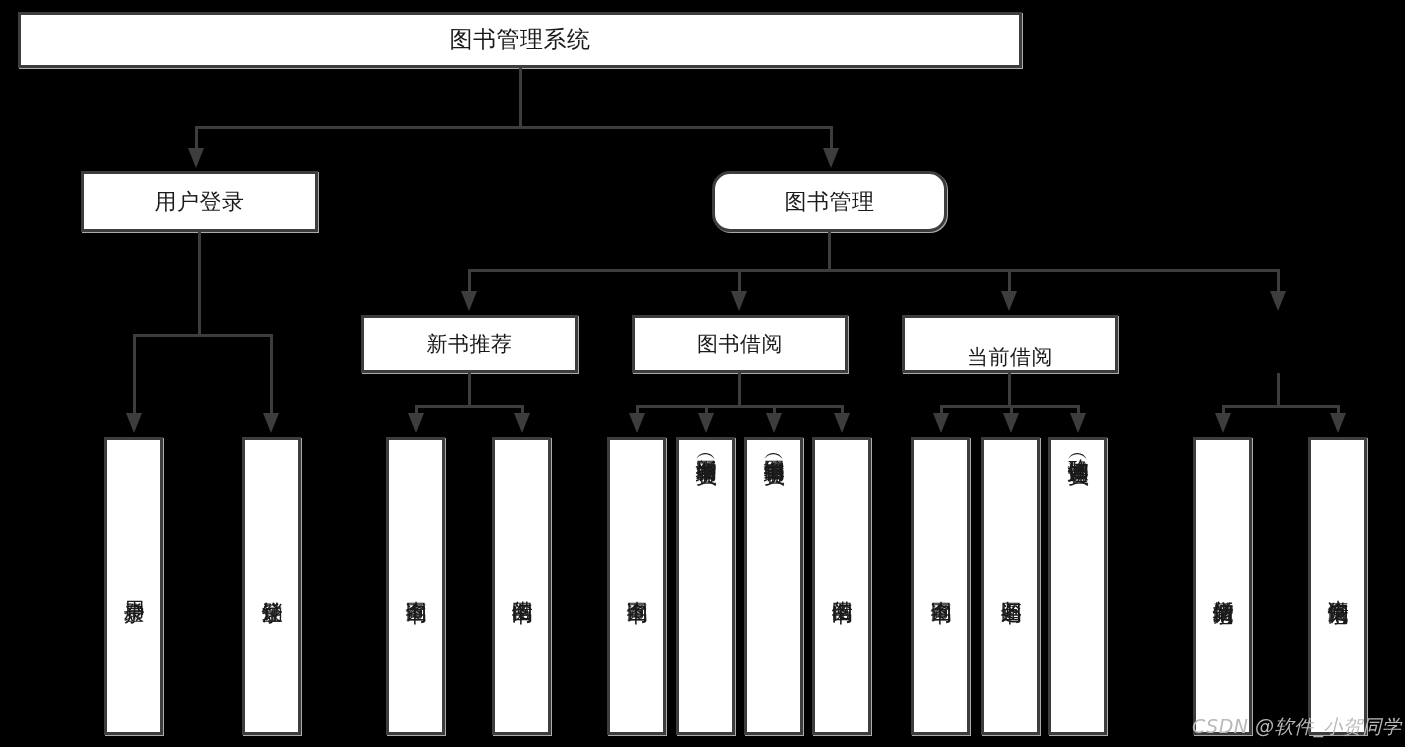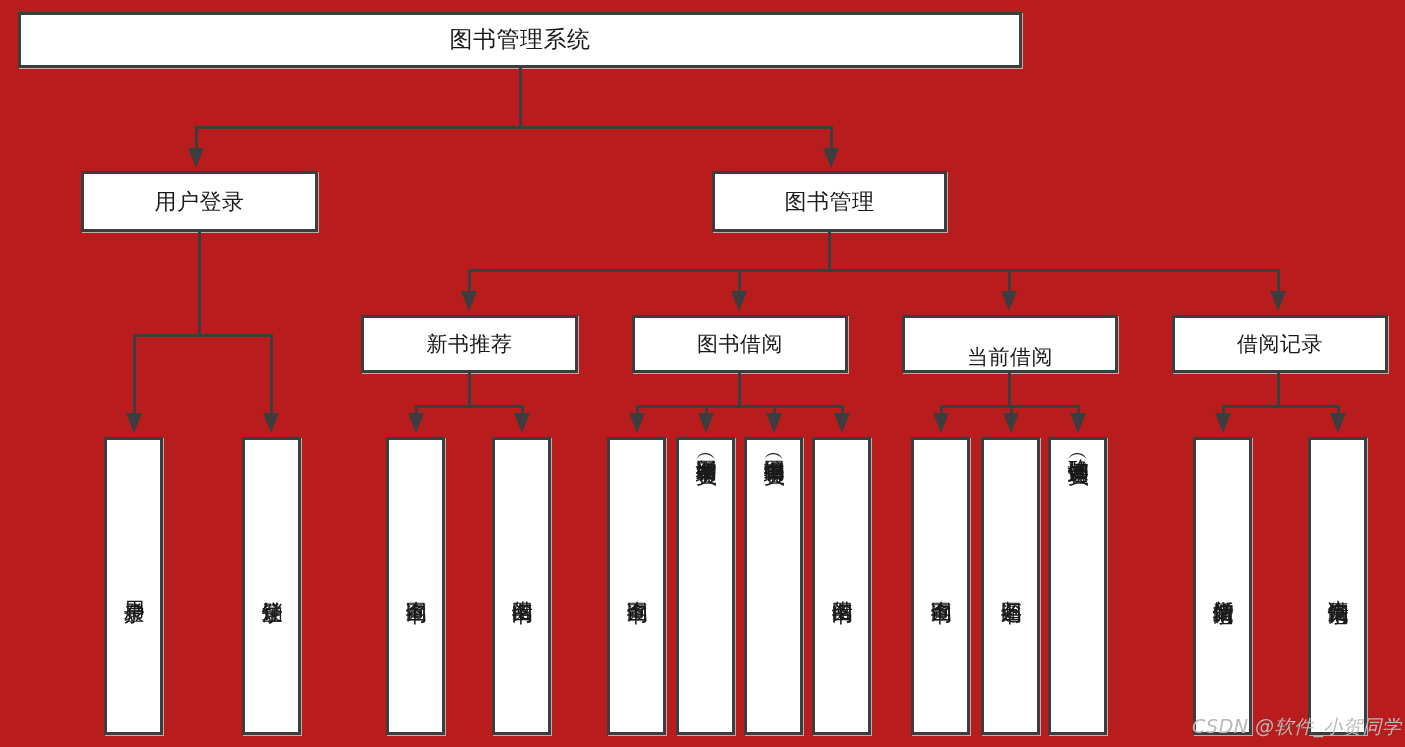--- a/index.html
+++ b/index.html
@@ -7,21 +7,21 @@
     padding: 0;
     background: #ffffff;
   }
   body {
     font-family: "DejaVu Sans", "Liberation Sans", sans-serif;
   }
   #canvas {
     position: relative;
     width: 1405px;
     height: 747px;
-    background: #b91c1c;
+    background: #000000;
     overflow: hidden;
   }
   .node {
     position: absolute;
     box-sizing: border-box;
     background: #ffffff;
     border: 3px solid #3d3d3d;
     display: flex;
     align-items: center;
     justify-content: center;
@@ -101,21 +101,21 @@
   <div class="vline" style="left:195px; top:126px; height:25px;"></div>
   <div class="arrow" style="left:188px; top:148px;"></div>
 
   <div class="vline" style="left:830px; top:126px; height:25px;"></div>
   <div class="arrow" style="left:823px; top:148px;"></div>
 
   <div class="node l1-node" style="left:81px; top:171px; width:237px; height:61px;">
     <span class="lbl">用户登录</span>
   </div>
 
-  <div class="node l1-node" style="left:712px; top:171px; width:235px; height:61px;">
+  <div class="node l1-node" style="left:712px; top:171px; width:235px; height:61px;border-radius:18px;">
     <span class="lbl">图书管理</span>
   </div>
 
   <div class="vline" style="left:198px; top:232px; height:104px;"></div>
   <div class="hline" style="left:133px; top:334px; width:140px;"></div>
   <div class="vline" style="left:133px; top:334px; height:82px;"></div>
   <div class="arrow" style="left:126px; top:413px;"></div>
   <div class="vline" style="left:270px; top:334px; height:82px;"></div>
   <div class="arrow" style="left:263px; top:413px;"></div>
 
@@ -135,23 +135,20 @@
   <div class="arrow" style="left:1270px; top:291px;"></div>
 
   <div class="node l2-node" style="left:361px; top:315px; width:217px; height:58px;">
     <span class="lbl">新书推荐</span>
   </div>
   <div class="node l2-node" style="left:632px; top:315px; width:216px; height:58px;">
     <span class="lbl">图书借阅</span>
   </div>
   <div class="node l2-node" style="left:902px; top:315px; width:216px; height:58px;align-items:flex-end;">
     <span class="lbl">当前借阅</span>
-  </div>
-  <div class="node l2-node" style="left:1172px; top:315px; width:216px; height:58px;">
-    <span class="lbl">借阅记录</span>
   </div>
 
   <div class="vline" style="left:468px; top:373px; height:35px;"></div>
   <div class="hline" style="left:415px; top:405px; width:109px;"></div>
   <div class="vline" style="left:415px; top:405px; height:12px;"></div>
   <div class="arrow" style="left:408px; top:413px;"></div>
   <div class="vline" style="left:521px; top:405px; height:12px;"></div>
   <div class="arrow" style="left:514px; top:413px;"></div>
 
   <div class="vline" style="left:738px; top:373px; height:35px;"></div>

